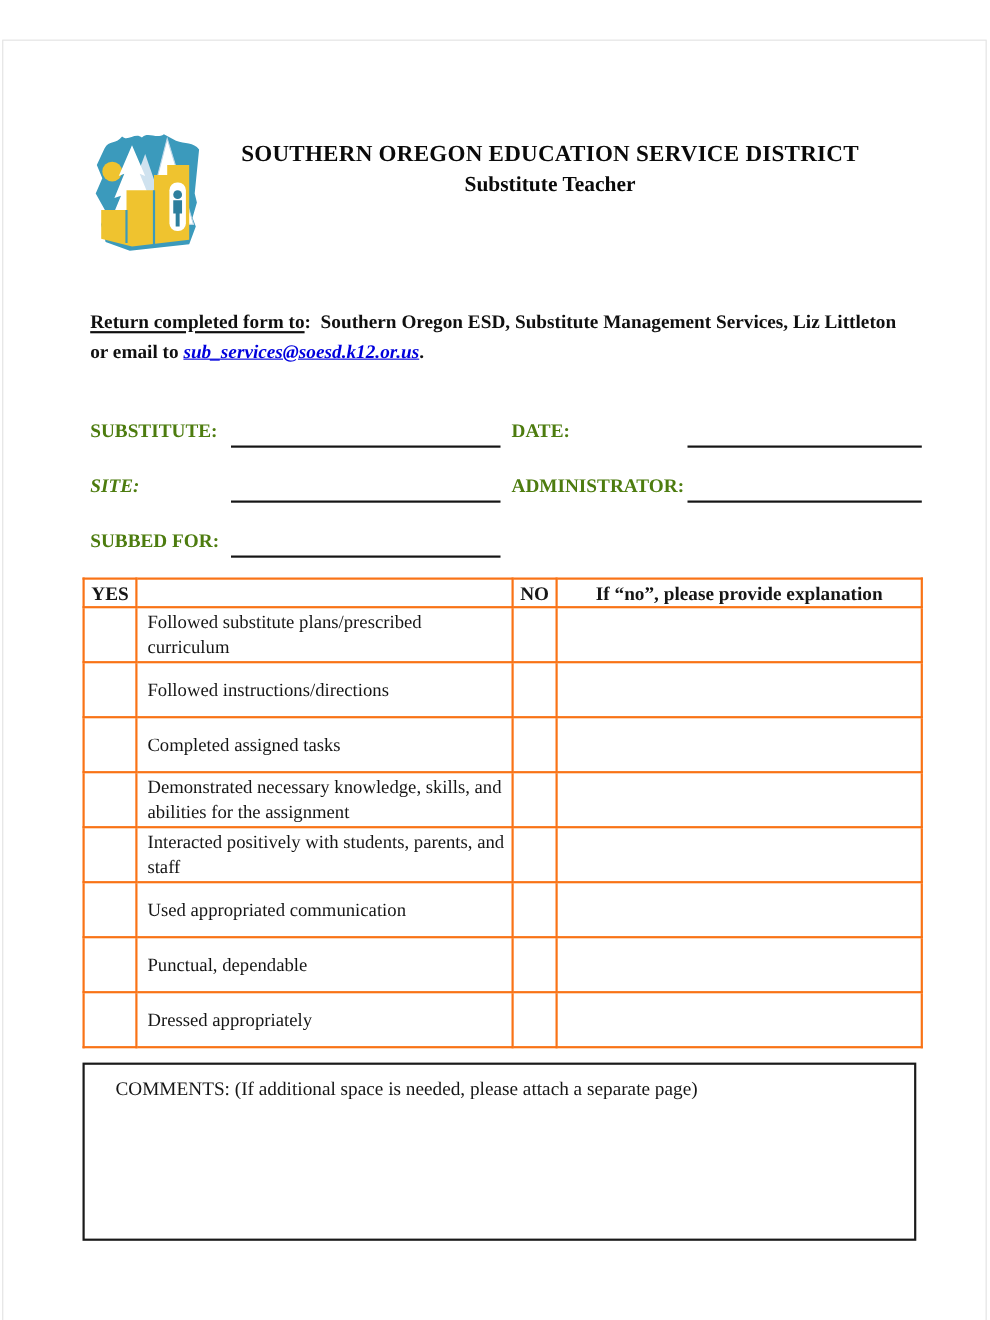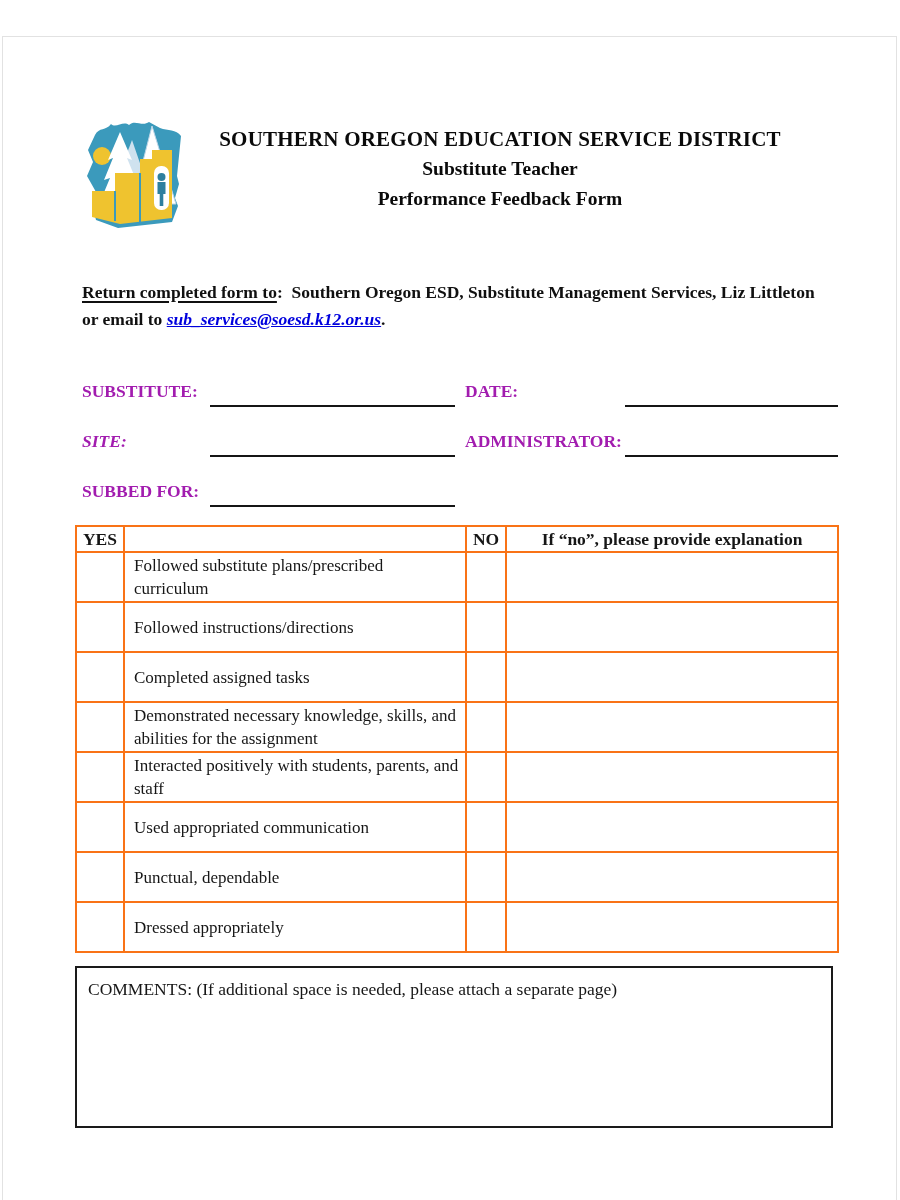--- a/index.html
+++ b/index.html
@@ -24,41 +24,41 @@
 
   
   .return-note {
     position:absolute; left:82px; top:251px; width:734px; margin:0;
     font-size:17.5px; font-weight:bold; line-height:27px; white-space:pre-wrap; color:#101010;
   }
   .rn-label { text-decoration:underline; text-decoration-thickness:2px; text-underline-offset:3px; }
   .email-link { color:#0000dd; text-decoration:underline; cursor:pointer;font-style:italic; }
 
   
-  .field-label { position:absolute; font-size:17.5px; font-weight:bold; white-space:nowrap; color:#a21caf; }
+  .field-label { position:absolute; font-size:17.5px; font-weight:bold; white-space:nowrap; color:#4d7c0f; }
   .fill-line { position:absolute; height:21px; border-bottom:2px solid #151515; }
 
   
   .criteria-table {
     position:absolute; left:75px; top:497px; width:762px;
     border-collapse:collapse; table-layout:fixed; box-sizing:border-box;
   }
   .criteria-table th, .criteria-table td { border:2px solid #f97316; padding:0; }
   .criteria-table thead th { height:24px; font-size:17.5px; font-weight:bold; text-align:center; }
   .criteria-table tbody td { height:48px; font-size:17px; vertical-align:middle; }
   .cell-criteria { padding:0 5px 0 9px !important; line-height:23px; }
   .col-yes  { width:48px; }
   .col-crit { width:342px; }
   .col-no   { width:40px; }
   .col-expl { width:332px; }
 
   
   .comments-box {
     position:absolute; left:75px; top:938px; width:758px; height:162px;
-    border:2px solid #1a1a1a; box-sizing:border-box; padding:9px 11px;
+    border:2px solid #1a1a1a; box-sizing:border-box; padding:9px 28px;
     font-size:17.5px; line-height:24px;
   }
 </style>
 </head>
 <body>
 
 <div class="page">
   <div class="page-frame"></div>
 
   <svg class="logo" viewBox="0 0 118 122" aria-hidden="true">
@@ -73,21 +73,20 @@
     <line x1="35" y1="77" x2="35" y2="107" stroke="#3b9abc" stroke-width="2"></line>
     <line x1="60" y1="59" x2="60" y2="108" stroke="#3b9abc" stroke-width="2"></line>
     <rect x="74" y="52" width="15" height="44" rx="7" fill="#ffffff"></rect>
     <circle cx="81.5" cy="63" r="4" fill="#2e7f9e"></circle>
     <path fill="#2e7f9e" d="M77.5,68 L85.5,68 L85.5,80 L83.3,80 L83.3,92 L79.7,92 L79.7,80 L77.5,80 Z"></path>
   </svg>
 
   <div class="heading">
     <div class="title-1">SOUTHERN OREGON EDUCATION SERVICE DISTRICT</div>
     <div class="title-2">Substitute Teacher</div>
-    <div class="title-3">Performance Feedback Form</div>
   </div>
 
   <p class="return-note"><span class="rn-label">Return completed form to</span><span>:  </span><span>Southern Oregon ESD, Substitute Management Services, Liz Littleton or email to </span><a class="email-link">sub_services@soesd.k12.or.us</a><span>.</span></p>
 
   <div class="field-label" style="left:82px; top:353px;">SUBSTITUTE:</div>
   <div class="fill-line" style="left:210px; top:356px; width:245px;"></div>
   <div class="field-label" style="left:465px; top:353px;">DATE:</div>
   <div class="fill-line" style="left:625px; top:356px; width:213px;"></div>
 
   <div class="field-label" style="left:82px; top:403px;font-style:italic;">SITE:</div>

